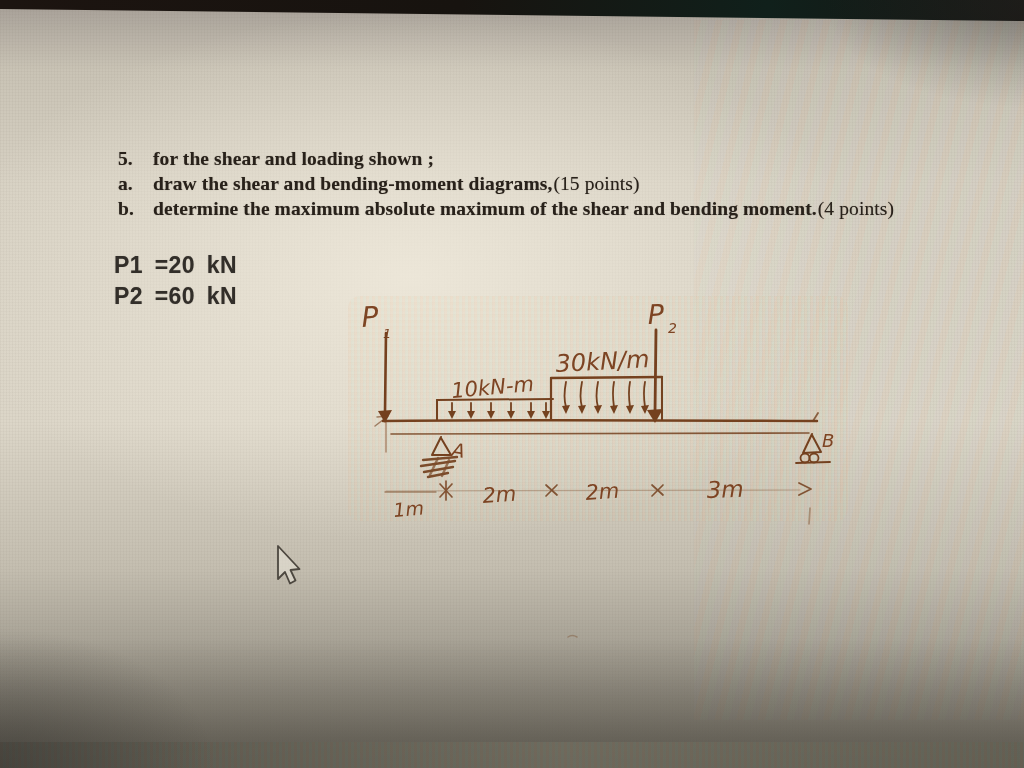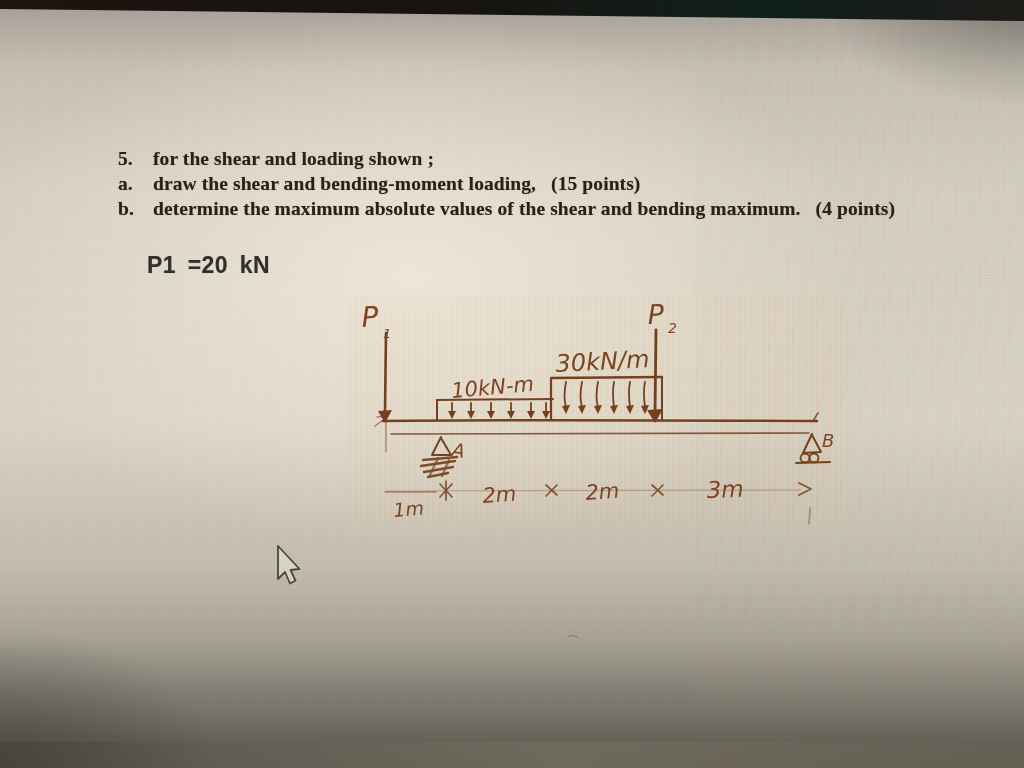--- a/index.html
+++ b/index.html
@@ -51,29 +51,28 @@
 
   
   .problem{
     position:absolute;left:118px;top:146px;width:800px;
     color:#28211a;font-size:19.5px;line-height:25px;font-weight:600;
     letter-spacing:.1px;
     text-shadow:0 0 1px rgba(40,33,26,.35);
   }
   .problem .row{display:flex;}
   .problem .num{width:35px;flex:0 0 35px;}
-  .problem b{font-weight:700;margin-left:15px;}
+  .problem b{font-weight:400;margin-left:1px;}
 
   
   .given{
     position:absolute;left:114px;top:250px;
     font-family:"Liberation Sans",sans-serif;font-weight:700;
     color:#322e29;font-size:23px;line-height:31px;letter-spacing:.4px;word-spacing:5px;
     text-shadow:0 0 1px rgba(50,46,41,.3);
-    margin-left:33px;
   }
 
   
   svg.diagram{position:absolute;left:0;top:0;width:1024px;height:768px;}
   .ink{stroke:#74411f;fill:none;stroke-linecap:round;stroke-linejoin:round;}
   .ink-fill{fill:#74411f;stroke:none;}
   text.hand{
     font-family:"DejaVu Sans",sans-serif;font-style:italic;
     fill:#7d4423;stroke:none;
   }
@@ -90,30 +89,31 @@
   <div class="bottom-bar"></div>
   <div class="corner-vignette"></div>
 
   <div class="problem">
     <div class="row">
       <span class="num">5.</span>
       <span class="txt">for the shear and loading shown ;</span>
     </div>
     <div class="row">
       <span class="num">a.</span>
-      <span class="txt"><span>draw the shear and bending-moment loading,</span><b>(15 points)</b></span>
+      <span class="txt"><span>draw the shear and bending-moment diagrams,</span><b>(15 points)</b></span>
     </div>
     <div class="row">
       <span class="num">b.</span>
-      <span class="txt"><span>determine the maximum absolute values of the shear and bending maximum.</span><b>(4 points)</b></span>
+      <span class="txt"><span>determine the maximum absolute maximum of the shear and bending moment.</span><b>(4 points)</b></span>
     </div>
   </div>
 
   <div class="given">
     <div>P1 =20 kN</div>
+    <div>P2 =60 kN</div>
   </div>
 
   <svg class="diagram" viewBox="0 0 1024 768">
 
     <g>
       <path class="ink" d="M383 421 C 500 419.6, 700 420.4, 817 421" stroke-width="2.5"></path>
       <path class="ink" d="M391 434 L809 433" stroke-width="1.6" opacity=".85"></path>
       <path class="ink" d="M386 421 L386 452" stroke-width="1.4" opacity=".55"></path>
       <path class="ink" d="M813 421 L818 413" stroke-width="1.8" opacity=".8"></path>
     </g>

